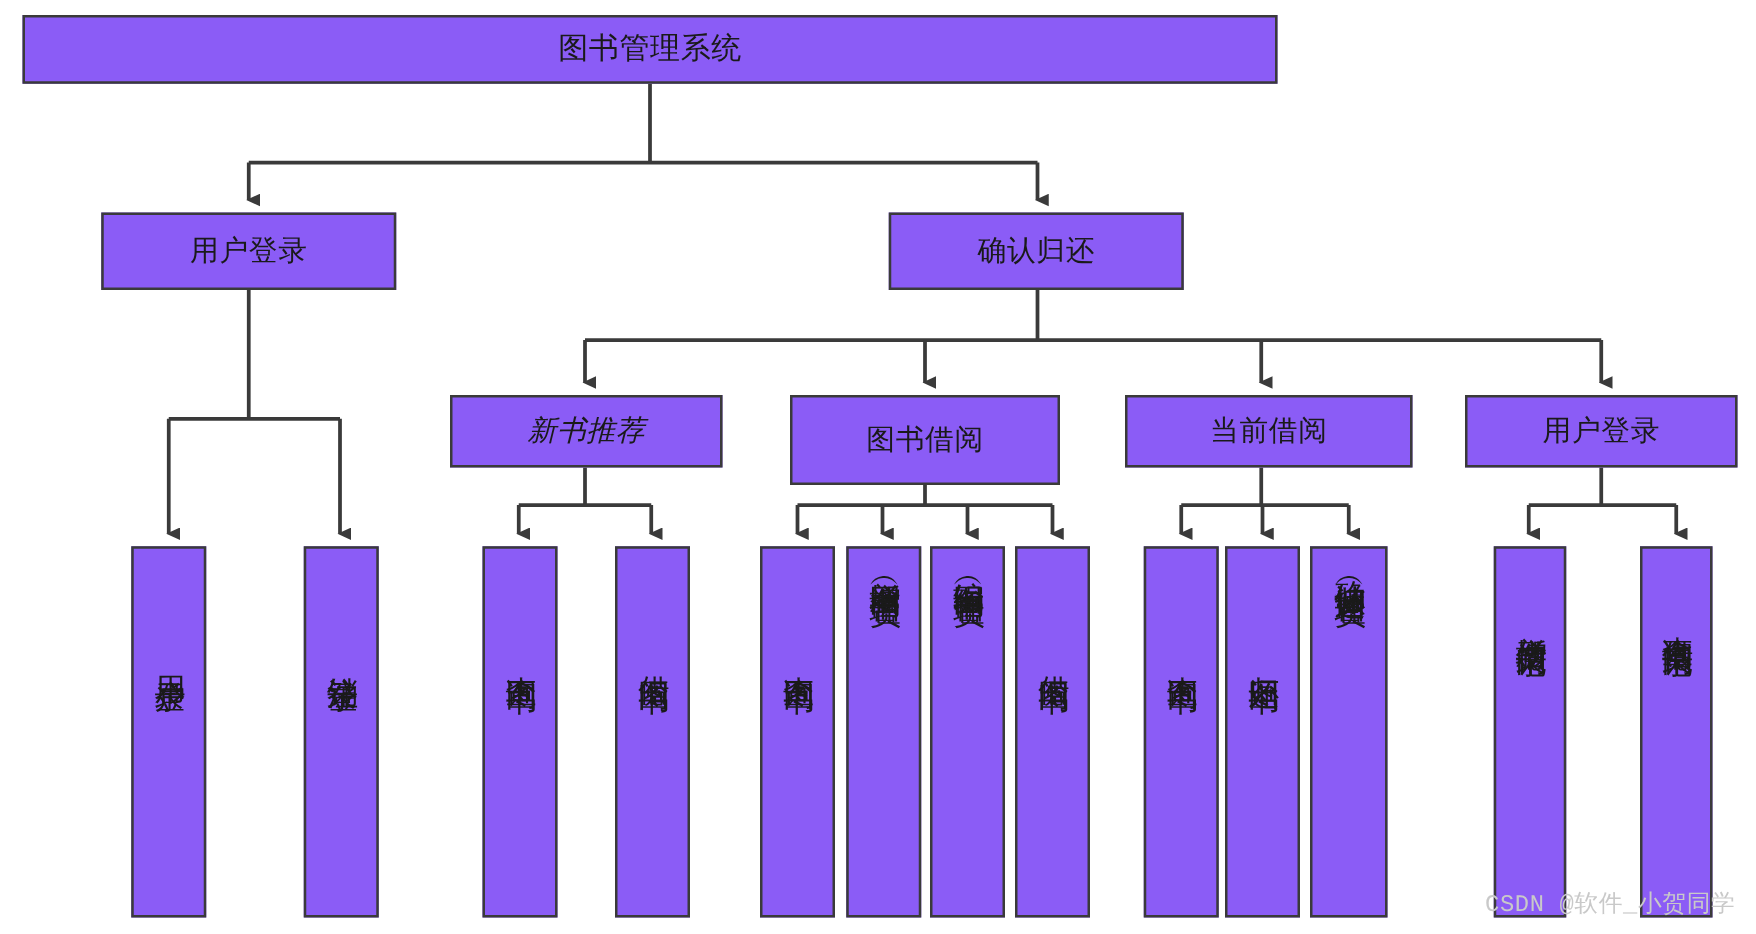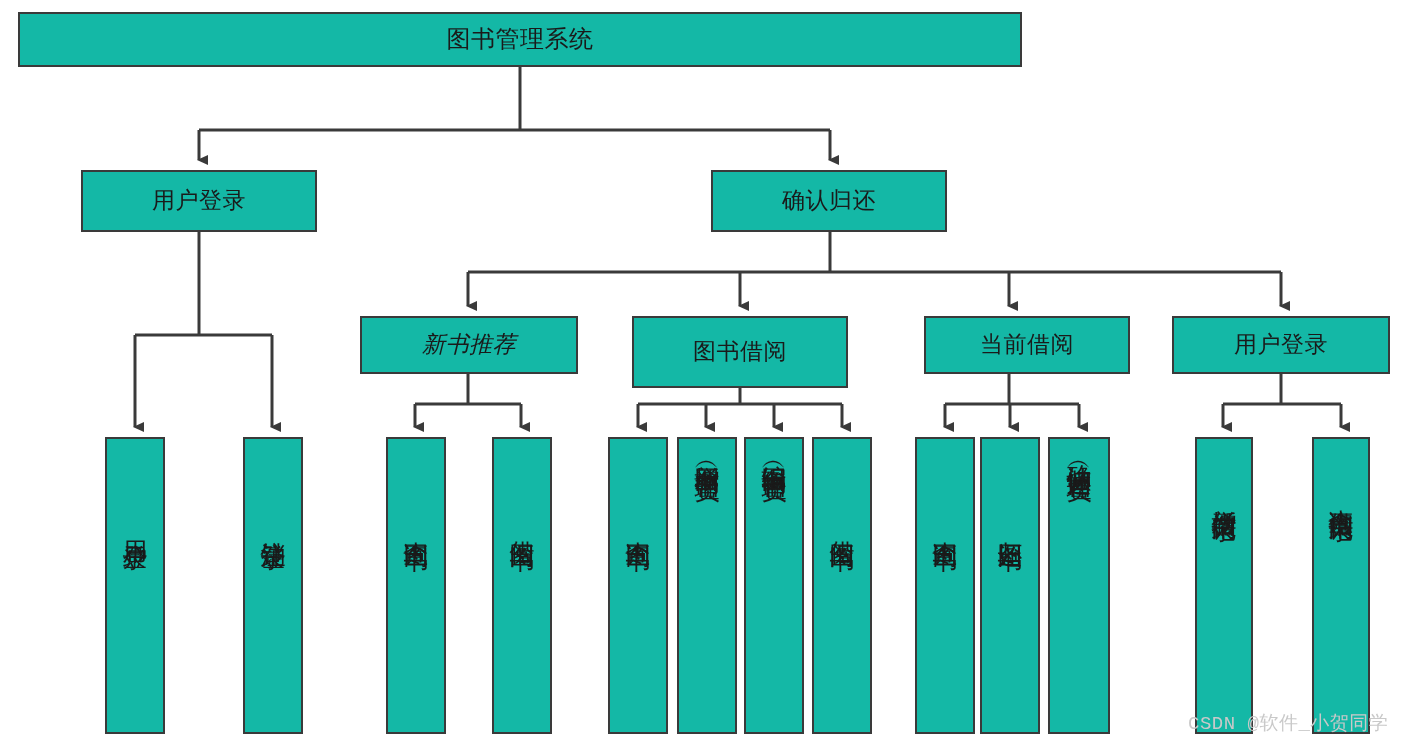--- a/index.html
+++ b/index.html
@@ -24,21 +24,21 @@
     position: absolute;
     left: 0;
     top: 0;
     width: 1405px;
     height: 747px;
     pointer-events: none;
   }
   .node {
     position: absolute;
     box-sizing: border-box;
-    background: #14b8a6;
+    background: #8b5cf6;
     border: 2px solid #3a3a3a;
     display: flex;
     align-items: center;
     justify-content: center;
     overflow: hidden;
   }
   .node .label {
     color: #1a1a1a;
     text-align: center;
     line-height: 1.12;
@@ -150,21 +150,21 @@
   <div class="node horiz" style="left:711px; top:170px; width:236px; height:62px;">
     <span class="label">确认归还</span>
   </div>
 
   <div class="node horiz" style="left:360px; top:316px; width:218px; height:58px;font-style:italic;">
     <span class="label">新书推荐</span>
   </div>
   <div class="node horiz" style="left:632px; top:316px; width:216px; height:72px;">
     <span class="label">图书借阅</span>
   </div>
-  <div class="node horiz" style="left:900px; top:316px; width:206px; height:58px;margin-left:24px;">
+  <div class="node horiz" style="left:900px; top:316px; width:230px; height:58px;">
     <span class="label">当前借阅</span>
   </div>
   <div class="node horiz" style="left:1172px; top:316px; width:218px; height:58px;">
     <span class="label">用户登录</span>
   </div>
 
   <div class="node vert mid" style="left:105px; top:437px; width:60px; height:297px;">
     <span class="label">用户登录</span>
   </div>
   <div class="node vert mid" style="left:243px; top:437px; width:60px; height:297px;">

